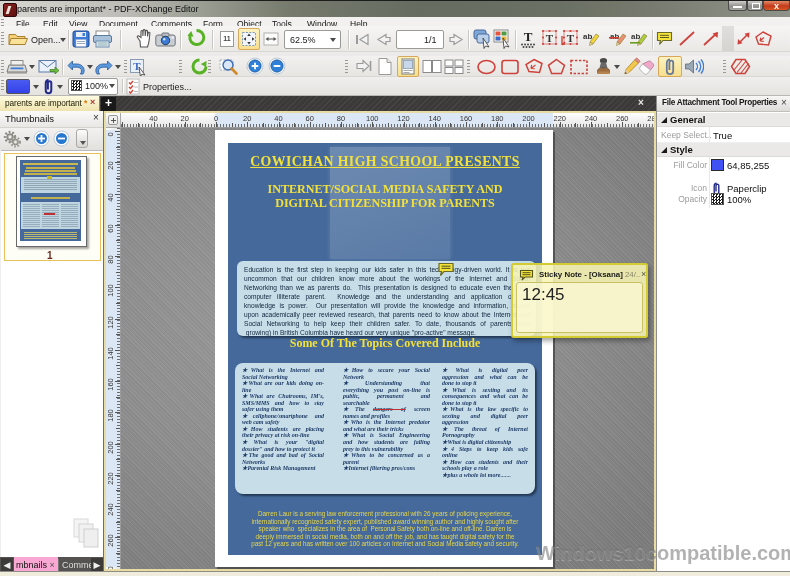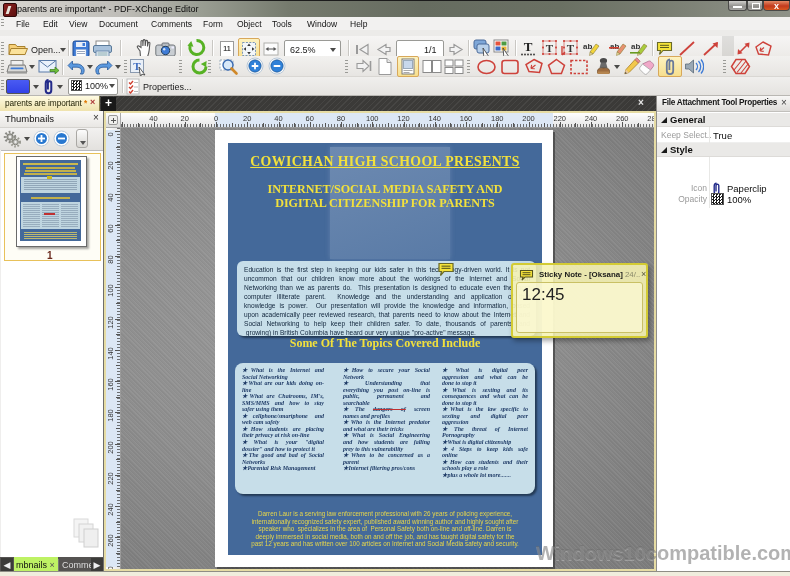--- a/index.html
+++ b/index.html
@@ -19,21 +19,21 @@
 #btnmin{left:728px;width:19px;border-radius:0 0 3px 3px;}
 #btnmax{left:747px;width:16px;border-radius:0 0 3px 3px;}
 #btncls{left:763px;width:27px;border-radius:0 0 4px 4px;background:linear-gradient(#e48a66,#c23a1d 55%,#d9571f);}
 #btnmin i{position:absolute;left:4px;top:5px;width:9px;height:2px;background:#fff;}
 #btnmax i{position:absolute;left:4px;top:2px;width:6px;height:4px;border:1px solid #fff;}
 #btncls i{position:absolute;left:10px;top:0px;color:#fff;font-size:9px;font-weight:bold;font-style:normal;}
 
 #menubar{left:0;top:17px;width:790px;height:13px;background:#F2F1F0;font-size:8.5px;color:#141414;}
 #menubar span{position:absolute;top:2px;}
 
-#tb1{left:0;top:36px;width:790px;height:26px;background:linear-gradient(#F6F5F4,#EAE8E5);border-bottom:1px solid #D9D7D3;box-sizing:border-box;}
+#tb1{left:0;top:26px;width:790px;height:26px;background:linear-gradient(#F6F5F4,#EAE8E5);border-bottom:1px solid #D9D7D3;box-sizing:border-box;}
 #tb2{left:0;top:56px;width:790px;height:21px;background:linear-gradient(#F2F1EF,#E7E5E2);border-bottom:1px solid #D9D7D3;box-sizing:border-box;}
 #tb3{left:0;top:77px;width:790px;height:19px;background:linear-gradient(#F0EFED,#E5E3E0);border-bottom:1px solid #B9B7B3;box-sizing:border-box;}
 .sep{position:absolute;width:1px;background:#C9C7C3;box-shadow:1px 0 0 #fff;}
 .grip{position:absolute;width:3px;background:repeating-linear-gradient(#9a9a96 0 1px,transparent 1px 3px);}
 .tbtxt{position:absolute;font-size:9px;color:#1a1a1a;}
 .caret{position:absolute;width:0;height:0;border-left:3px solid transparent;border-right:3px solid transparent;border-top:4px solid #4a4a48;}
 .combo{position:absolute;background:#fff;border:1px solid #9a9a96;border-radius:2px;box-sizing:border-box;}
 .selbtn{position:absolute;background:linear-gradient(#FDF2C0,#F7DF8E);border:1px solid #D8A85A;border-radius:2px;box-sizing:border-box;}
 
 #tabbar{left:0;top:96px;width:656px;height:15px;background:#3B3A38;}
@@ -496,21 +496,21 @@
     </div>
     <div style="position:absolute;left:46px;top:99px;font-size:10px;color:#6B2A1E;font-weight:bold;">1</div>
     <svg class="ic" style="left:72px;top:367px" width="26" height="30" viewBox="0 0 26 30">
       <rect x="1" y="1" width="14" height="18" fill="#F4F4F4" stroke="#DADADA"></rect>
       <rect x="6" y="6" width="14" height="18" fill="#F1F1F1" stroke="#D4D4D4"></rect>
       <rect x="11" y="11" width="14" height="18" fill="#EFEFEF" stroke="#CFCFCF"></rect>
     </svg>
   </div>
   <div id="lp_tabs">
     <div style="position:absolute;left:1px;top:1px;width:12px;height:14px;background:#3c3b39;color:#eee;font-size:9px;text-align:center;line-height:14px;">◀</div>
-    <div style="position:absolute;left:14px;top:0;width:44px;height:16px;background:#bef264;color:#111;font-size:10px;">
+    <div style="position:absolute;left:14px;top:0;width:44px;height:16px;background:#f9a8d4;color:#111;font-size:10px;">
       <span style="position:absolute;left:2px;top:3px;font-size:9px">mbnails <span style="color:#555">×</span></span>
         </div>
     <div style="position:absolute;left:58px;top:2px;width:1px;height:12px;background:#777"></div>
     <span style="position:absolute;left:62px;top:3px;color:#ddd;font-size:9px;">Comme…</span>
     <div style="position:absolute;left:91px;top:1px;width:12px;height:14px;background:#3c3b39;color:#eee;font-size:9px;text-align:center;line-height:14px;">▶</div>
   </div>
 </div>
 
 <div id="viewport" class="abs">
   <div id="corner">
@@ -723,20 +723,25 @@
   <div style="position:absolute;left:0;top:31px;width:133px;height:16px;border-bottom:1px solid #efefee;box-sizing:border-box;">
     <span style="position:absolute;left:4px;top:3px;font-size:8.5px;color:#9a9a9a;">Keep Select..</span>
     <span style="position:absolute;left:56px;top:3px;font-size:9.5px;color:#0e0e0e;">True</span>
       </div>
   <div class="rp_sec" style="top:47px">
         <svg style="position:absolute;left:3px;top:3px" width="8" height="8">
           <path d="M7 1 L7 7 L1 7 Z" fill="#1a1a1a"></path>
         </svg>
     <span style="position:absolute;left:13px;top:1px">Style</span>
       </div>
+  <div style="position:absolute;left:0;top:61px;width:133px;height:17px;">
+    <span class="rp_lbl" style="left:2px;top:3px;">Fill Color</span>
+    <span style="position:absolute;left:54px;top:2px;width:13px;height:12px;background:#4152F5;border:1px solid #2a2a2a;box-sizing:border-box;"></span>
+    <span class="rp_val" style="left:70px;top:3px;">64,85,255</span>
+      </div>
   <div style="position:absolute;left:0;top:84px;width:130px;height:17px;">
     <span class="rp_lbl" style="left:2px;top:3px;">Icon</span>
     <svg class="ic" style="left:54px;top:1px" width="11" height="15" viewBox="0 0 11 15">
       <path d="M5.5 2.2 C3.9 2.2 3.2 3.5 3.2 5 L3.2 10.8 C3.2 12.6 4.1 13.6 5.5 13.6 C6.9 13.6 7.8 12.6 7.8 10.8 L7.8 4.8 C7.8 3.8 7.2 3.2 6.4 3.2 C5.6 3.2 5 3.8 5 4.8 L5 10.4" fill="none" stroke="#232B8A" stroke-width="1.4"></path>
     </svg>
     <span class="rp_val" style="left:70px;top:3px;">Paperclip</span>
       </div>
   <div style="position:absolute;left:0;top:95px;width:133px;height:17px;">
     <span class="rp_lbl" style="left:2px;top:3px;">Opacity</span>
     <span style="position:absolute;left:54px;top:2px;width:13px;height:12px;background:

